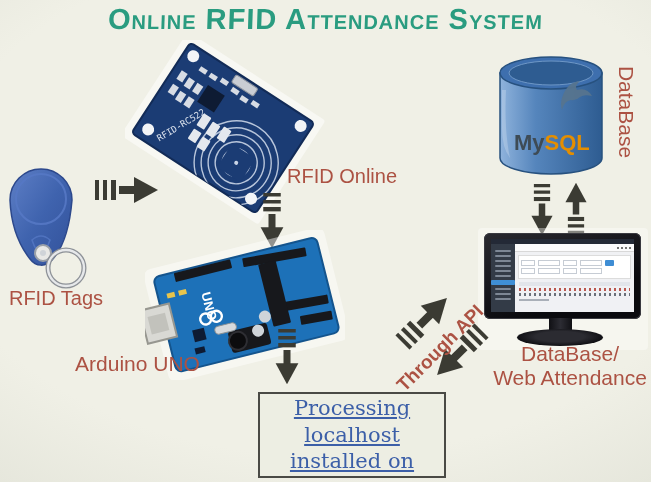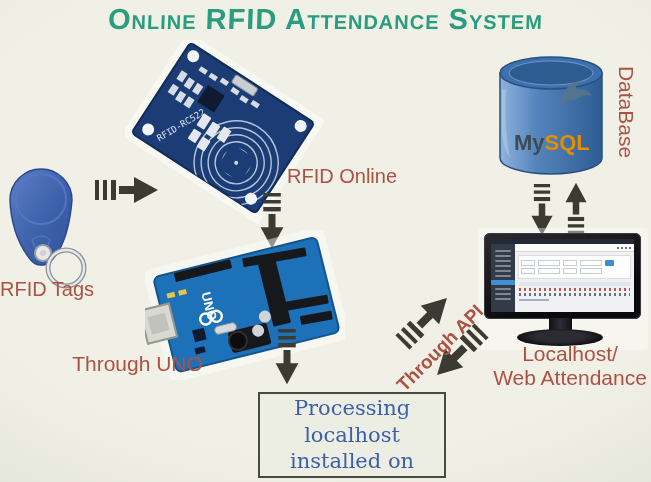--- a/index.html
+++ b/index.html
@@ -15,21 +15,21 @@
     color:#2A9C80;transform:skewX(-2deg);
   }
   .lbl{color:#AC5243;font-size:20px;font-weight:500;white-space:nowrap;}
   .arrow{color:#3B3B33;}
   .arrow svg{display:block;width:100%;height:100%;}
   .rot{transform-origin:center center;}
   .procbox{
     left:258px;top:392px;width:188px;height:86px;box-sizing:border-box;
     border:2px solid #4A4A45;background:#EDEEE3;
     display:flex;flex-direction:column;justify-content:center;align-items:center;
-    font-family:"DejaVu Serif",serif;color:#3C5FA8;font-size:21px;line-height:1.26;
+    font-family:"DejaVu Serif",serif;color:#3C5FA8;font-size:21px;line-height:1.26;text-decoration:underline;
   }
   
   .monitor-halo{left:478px;top:228px;width:170px;height:122px;background:rgba(255,255,255,.38);border-radius:4px;}
   .bezel{left:484px;top:233px;width:157px;height:86px;background:linear-gradient(160deg,#2A2A30,#0A0A0E 70%);border-radius:6px;box-shadow:inset 0 0 0 1px #3a3a40;}
   .screen{left:491px;top:239px;width:143px;height:73px;background:#E8EAEE;overflow:hidden;display:flex;flex-direction:column;}
   .m-top{height:5px;background:#232936;}
   .m-body{flex:1;display:flex;}
   .m-side{width:24px;background:#333B47;padding-top:3px;}
   .m-side i{display:block;height:2px;width:16px;margin:3px auto;background:#7D8795;border-radius:1px;}
   .m-side i.active{background:#3F8FD6;width:24px;height:5px;margin:3px 0;}
@@ -76,21 +76,21 @@
       </linearGradient>
     </defs>
     <path d="M8,48 a31,31 0 1 1 62,0 C68,72 62,95 50,108 C44,115 34,115 28,107 C17,93 9,72 8,48 Z" fill="url(#fobg)" stroke="#2C488C" stroke-width="1.5"></path>
     <circle cx="39" cy="47" r="25" fill="none" stroke="#5578C4" stroke-width="2" opacity="0.9"></circle>
     <path d="M30,88 q9,-8 18,0 q-4,12 -9,14 q-5,-2 -9,-14 z" fill="none" stroke="#5578C4" stroke-width="1.6" opacity="0.8"></path>
     <circle cx="41" cy="101" r="8" fill="#E8E8E6" stroke="#9AA0A8" stroke-width="2"></circle>
     <circle cx="41" cy="101" r="3" fill="#CFD3D8"></circle>
     <circle cx="64" cy="116" r="18" fill="none" stroke="#8E9298" stroke-width="5"></circle>
     <circle cx="64" cy="116" r="18" fill="none" stroke="#E6E8EA" stroke-width="2.4"></circle>
   </svg>
-  <div class="abs lbl" style="left:0;top:278px;width:112px;text-align:left">RFID Tags</div>
+  <div class="abs lbl" style="left:0;top:287px;width:112px;text-align:center">RFID Tags</div>
 
   <div class="abs arrow" style="left:95px;top:173px;width:64px;height:34px">
       <svg viewBox="0 0 64 34">
         <use href="#dash-arrow"></use>
       </svg>
     </div>
 
   <svg class="abs" style="left:125px;top:40px" width="200" height="185" viewBox="0 0 200 185">
     <g transform="translate(98,88) rotate(33)">
       <rect x="-82" y="-62" width="164" height="124" fill="#FFFFFF" opacity="0.5" rx="3"></rect>
@@ -178,21 +178,21 @@
       <g fill="#0E1B33">
           <rect x="-58" y="14" width="12" height="12"></rect>
           <rect x="-60" y="32" width="10" height="6"></rect>
         </g>
       <g fill="#E8C44B">
           <rect x="-74" y="-28" width="8" height="5"></rect>
           <rect x="-62" y="-28" width="8" height="5"></rect>
         </g>
     </g>
   </svg>
-  <div class="abs lbl" style="left:70px;top:352px;width:135px;text-align:center;font-size:21px">Through UNO</div>
+  <div class="abs lbl" style="left:70px;top:352px;width:135px;text-align:center;font-size:21px">Arduino UNO</div>
 
   <div class="abs arrow rot" style="left:259px;top:342px;width:56px;height:30px;transform:rotate(90deg)">
       <svg viewBox="0 0 64 34">
         <use href="#dash-arrow"></use>
       </svg>
     </div>
 
   <div class="abs procbox">
     <span>Processing</span>
     <span>localhost</span>
@@ -274,21 +274,21 @@
         <div class="m-hdr"></div>
         <div class="ticks-red"></div>
         <div class="ticks-dark"></div>
         <div class="m-note"></div>
       </div>
     </div>
   </div>
   <div class="abs neck"></div>
   <div class="abs base"></div>
   <div class="abs lbl weblbl">
-    <div>Localhost/</div>
+    <div>DataBase/</div>
     <div>Web Attendance</div>
   </div>
 
   <div class="abs arrow rot" style="left:387px;top:303px;width:76px;height:34px;transform:rotate(-45deg)">
       <svg viewBox="0 0 64 34">
         <use href="#dash-arrow"></use>
       </svg>
     </div>
   <div class="abs arrow rot" style="left:426px;top:336px;width:66px;height:34px;transform:rotate(135deg)">
       <svg viewBox="0 0 64 34">

